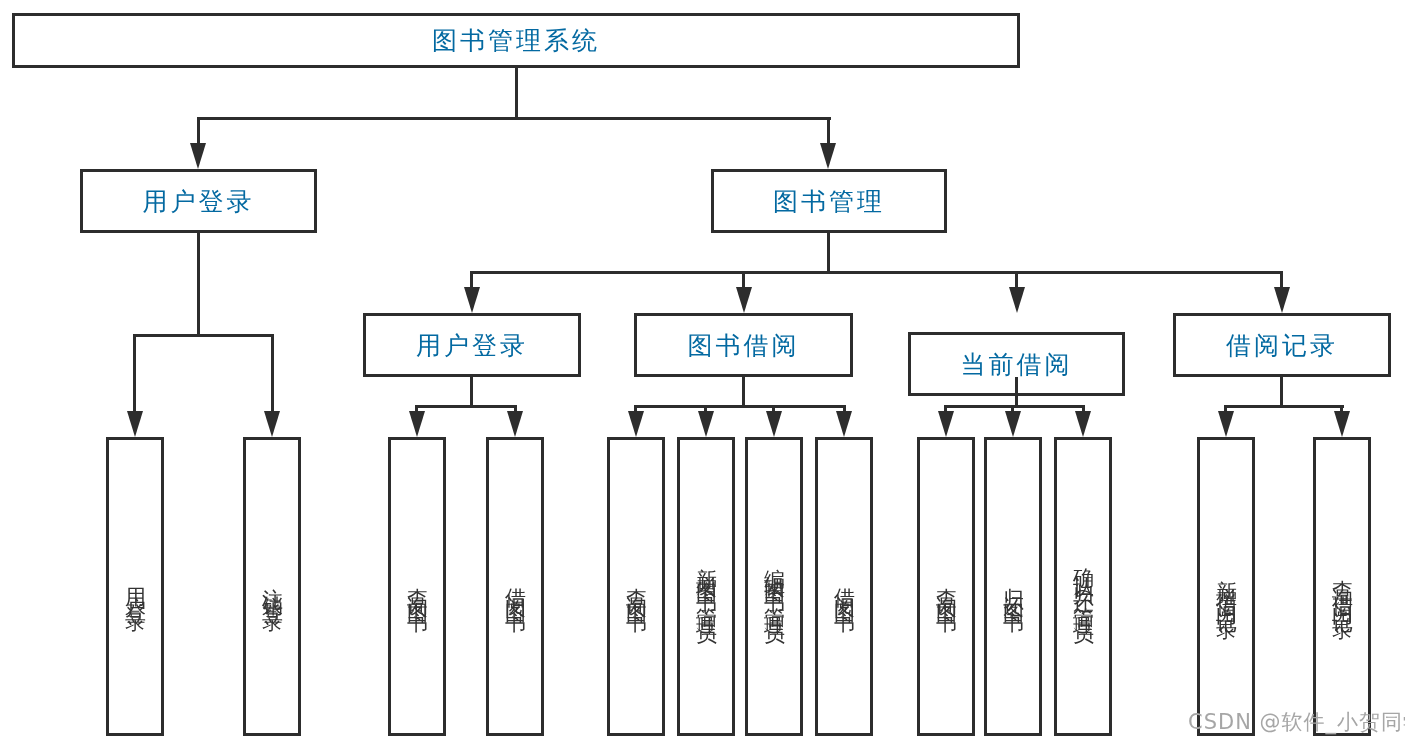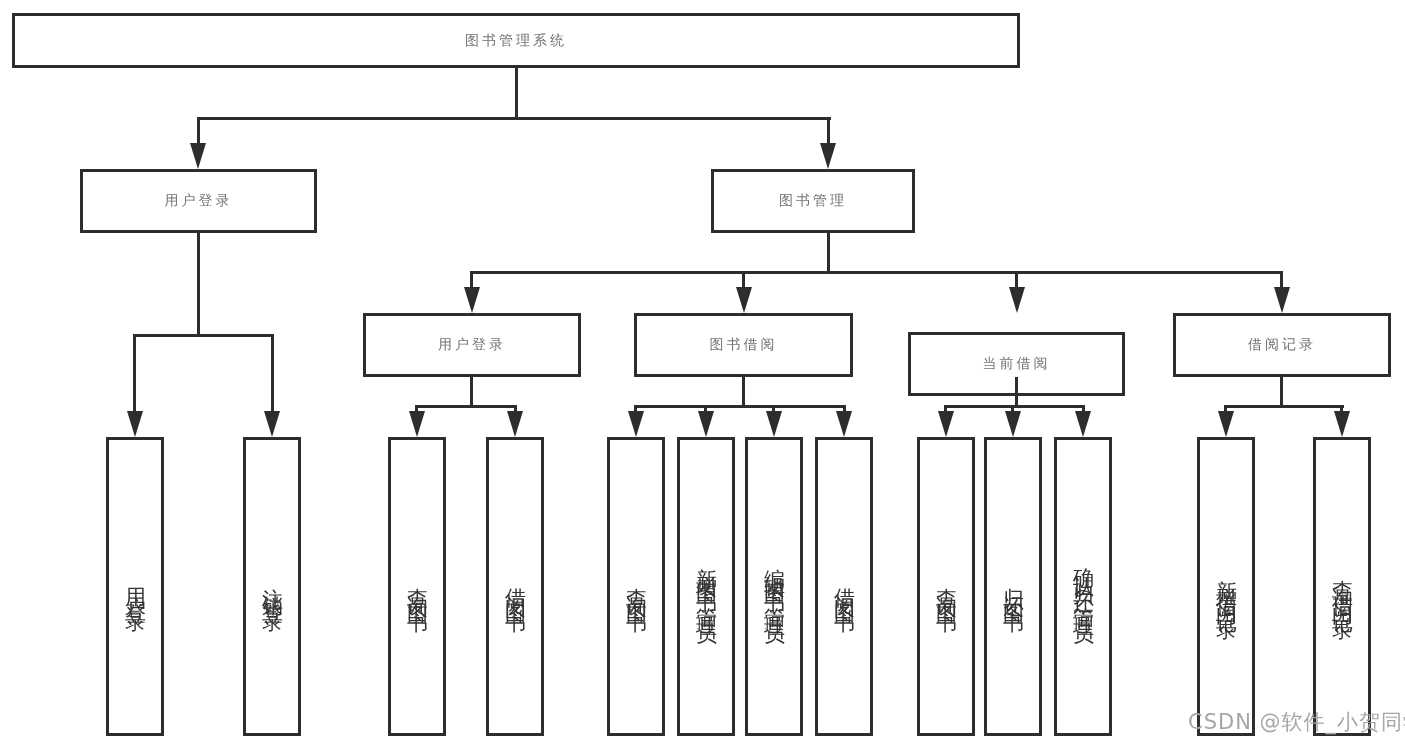--- a/index.html
+++ b/index.html
@@ -14,24 +14,24 @@
     position:absolute;
     box-sizing:border-box;
     border:3px solid #2d2d2d;
     background:#ffffff;
     display:flex;
     align-items:center;
     justify-content:center;
     color:#333333;
   }
   .hlabel{
-    font-size:14px;
+    font-size:25px;
     letter-spacing:3px;
     white-space:nowrap;
-    color:#737373;
+    color:#0369a1;
   }
   .vlabel{
     writing-mode:vertical-rl;
     text-orientation:mixed;
     font-size:21px;
     letter-spacing:8px;
     line-height:1;
     white-space:nowrap;
     color:#333333;
   }
@@ -60,21 +60,21 @@
 
 <div id="canvas">
 
   <div class="box" style="left:12px;top:13px;width:1008px;height:55px;">
     <span class="hlabel">图书管理系统</span>
   </div>
 
   <div class="box" style="left:80px;top:169px;width:237px;height:64px;">
     <span class="hlabel">用户登录</span>
   </div>
-  <div class="box" style="left:711px;top:169px;width:204px;height:64px;">
+  <div class="box" style="left:711px;top:169px;width:236px;height:64px;">
     <span class="hlabel">图书管理</span>
   </div>
 
   <div class="box" style="left:363px;top:313px;width:218px;height:64px;">
     <span class="hlabel">用户登录</span>
   </div>
   <div class="box" style="left:634px;top:313px;width:219px;height:64px;align-items:center;">
     <span class="hlabel">图书借阅</span>
   </div>
   <div class="box" style="left:908px;top:332px;width:217px;height:64px;">

